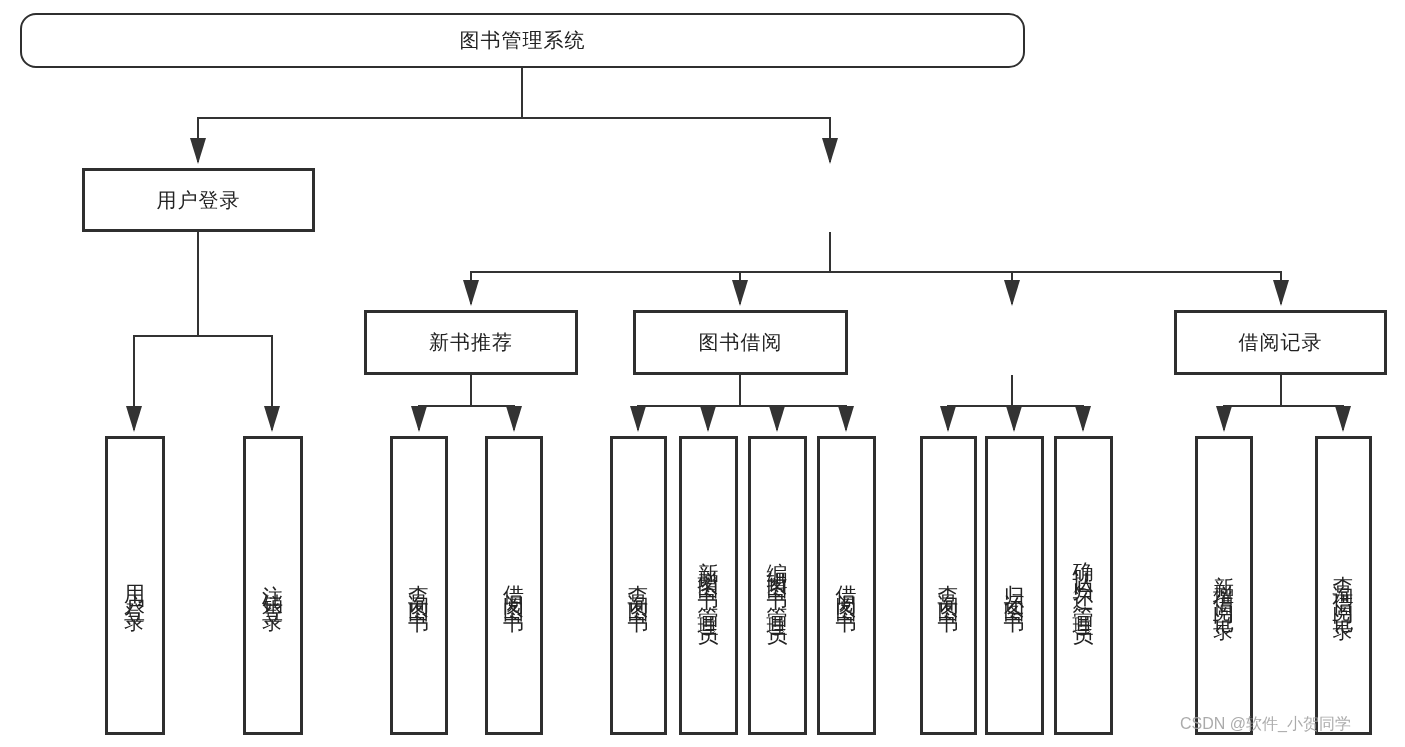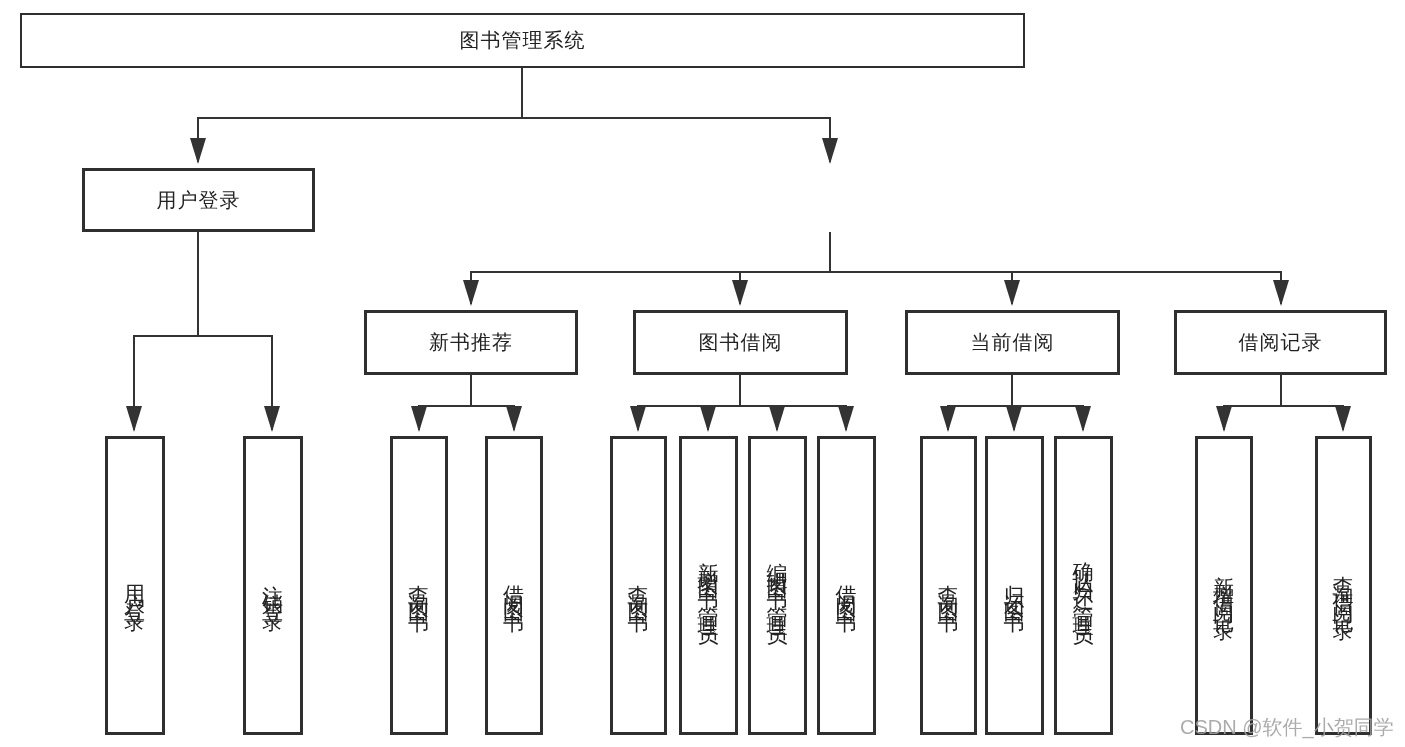--- a/index.html
+++ b/index.html
@@ -15,41 +15,41 @@
   .box{
     position:absolute;
     box-sizing:border-box;
     border:3px solid #2f2f2f;
     background:#ffffff;
     display:flex;
     align-items:center;
     justify-content:center;
     text-align:center;
   }
-  .box.top{border-width:2px;}
+  .box.top{border-width:2px;border-radius:16px;}
   .hlabel{
     font-size:20px;
     letter-spacing:1px;
     color:#222222;
     white-space:nowrap;
   }
   .vbox .vlabel{
     writing-mode:vertical-rl;
     text-orientation:mixed;
     font-size:21px;
     letter-spacing:9px;
     color:#222222;
     line-height:1;
   }
   .watermark{
     position:absolute;
     left:1180px;
     top:714px;
     width:225px;
-    font-size:20px;
+    font-size:16px;
     color:#a3a3a3;
     white-space:nowrap;
     z-index:5;
     opacity:0.9;
   }
 </style>
 </head>
 <body>
 
 <div class="stage">
@@ -116,23 +116,20 @@
   <div class="box" style="left:82px;top:168px;width:233px;height:64px">
     <span class="hlabel">用户登录</span>
   </div>
 
   <div class="box" style="left:633px;top:310px;width:215px;height:65px">
     <span class="hlabel">图书借阅</span>
   </div>
   <div class="box" style="left:364px;top:310px;width:214px;height:65px">
     <span class="hlabel">新书推荐</span>
   </div>
-  <div class="box" style="left:905px;top:310px;width:215px;height:65px">
-    <span class="hlabel">当前借阅</span>
-  </div>
   <div class="box" style="left:1174px;top:310px;width:213px;height:65px">
     <span class="hlabel">借阅记录</span>
   </div>
 
   <div class="box vbox" style="left:105px;top:436px;width:60px;height:299px">
     <span class="vlabel">用户登录</span>
   </div>
   <div class="box vbox" style="left:243px;top:436px;width:60px;height:299px">
     <span class="vlabel">注销登录</span>
   </div>

